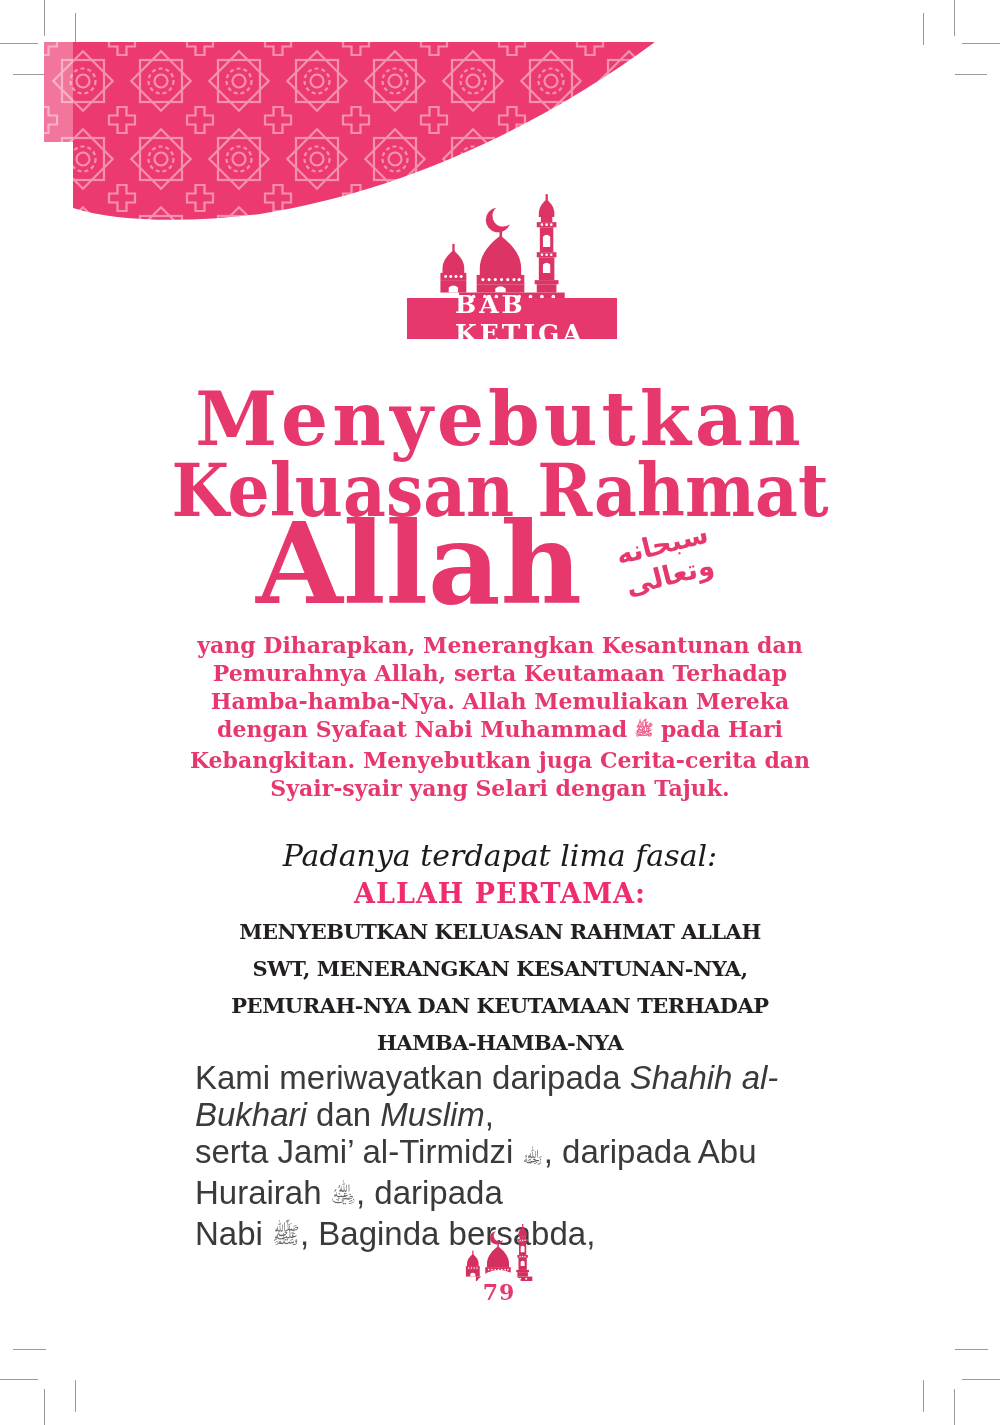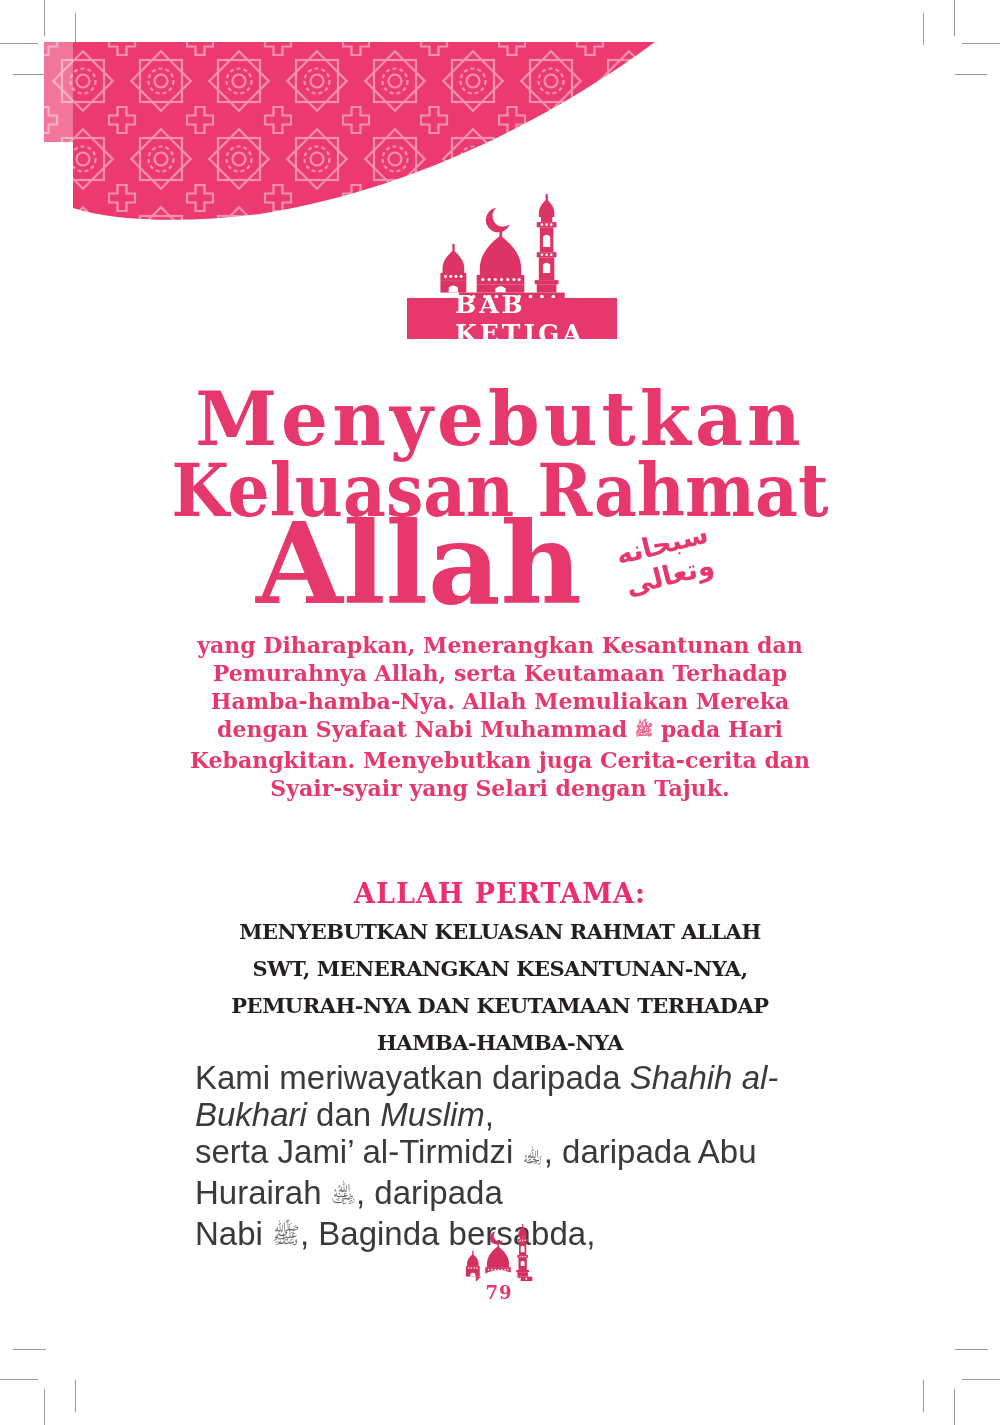--- a/index.html
+++ b/index.html
@@ -49,21 +49,21 @@
             font-family:"Liberation Sans",sans-serif;font-size:33px;line-height:37px;
             color:var(--body-ink);white-space:pre-line;}
   .seg-italic{font-style:italic;}
   .seg-honorific{font-family:"DejaVu Sans",sans-serif;font-size:.7em;opacity:.8;
                  position:relative;top:-2px;}
   
   .mosque-bottom{position:absolute;left:459px;top:1224px;color:var(--mosque-dark);}
   .page-circle{position:absolute;left:471px;top:1270px;width:56px;height:56px;
                background:#fff;border-radius:50%;display:flex;align-items:center;
                justify-content:center;}
-  .page-circle span{color:var(--pink);font-weight:bold;font-size:18px;
+  .page-circle span{color:var(--pink);font-weight:bold;font-size:22px;
                     margin-bottom:12px;letter-spacing:1px;}
 </style>
 </head>
 <body>
 
 <div class="page">
 
   <div class="mark v" style="left:44px;top:0;height:36px;"></div>
   <div class="mark v" style="left:75px;top:13px;height:32px;"></div>
   <div class="mark h" style="top:43px;left:0;width:38px;"></div>
@@ -178,20 +178,21 @@
     <span class="callig">سبحانه وتعالى</span>
   </div>
 
   <div class="subtitle"><span class="seg-normal">yang Diharapkan, Menerangkan Kesantunan dan
 Pemurahnya Allah, serta Keutamaan Terhadap
 Hamba-hamba-Nya. Allah Memuliakan Mereka
 dengan Syafaat Nabi Muhammad </span><span class="seg-honorific">ﷺ</span><span class="seg-normal"> pada Hari
 Kebangkitan. Menyebutkan juga Cerita-cerita dan
 Syair-syair yang Selari dengan Tajuk.</span></div>
 
+  <div class="fasal-intro">Padanya terdapat lima fasal:</div>
   <div class="fasal-label">ALLAH PERTAMA:</div>
   <div class="fasal-heading">
       <div>MENYEBUTKAN KELUASAN RAHMAT ALLAH</div>
       <div>SWT, MENERANGKAN KESANTUNAN-NYA,</div>
       <div>PEMURAH-NYA DAN KEUTAMAAN TERHADAP</div>
       <div>HAMBA-HAMBA-NYA</div>
     </div>
 
   <div class="body-par"><span class="seg-normal">Kami meriwayatkan daripada </span><span class="seg-italic">Shahih al-Bukhari</span><span class="seg-normal"> dan </span><span class="seg-italic">Muslim</span><span class="seg-normal">,
 serta Jami’ al-Tirmidzi </span><span class="seg-honorific">﵀</span><span class="seg-normal">, daripada Abu Hurairah </span><span class="seg-honorific">﵁</span><span class="seg-normal">, daripada

